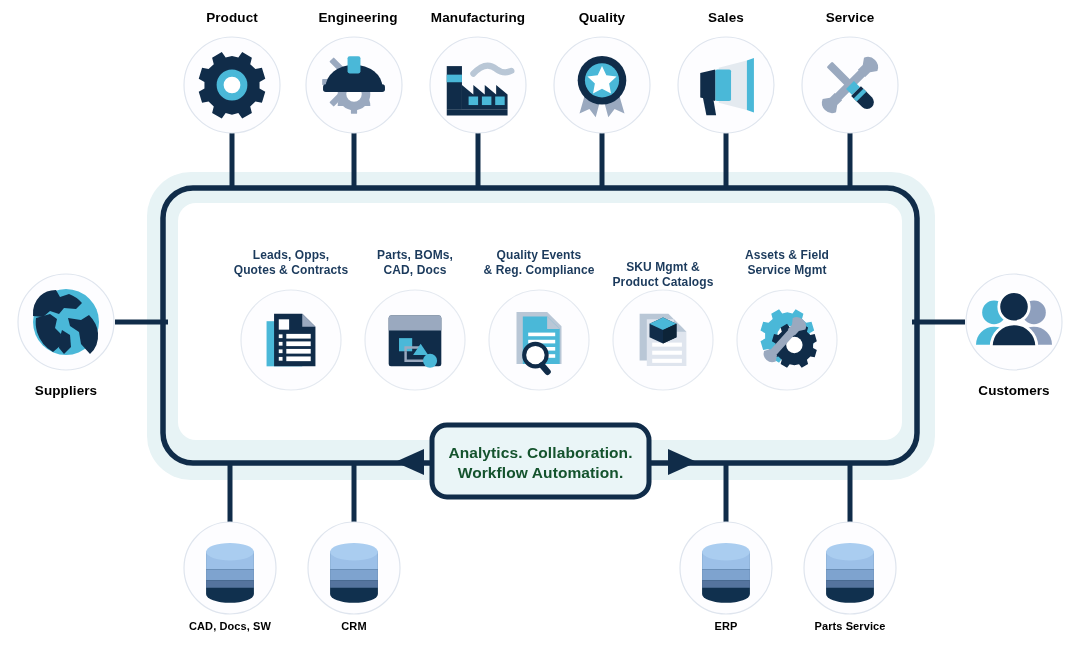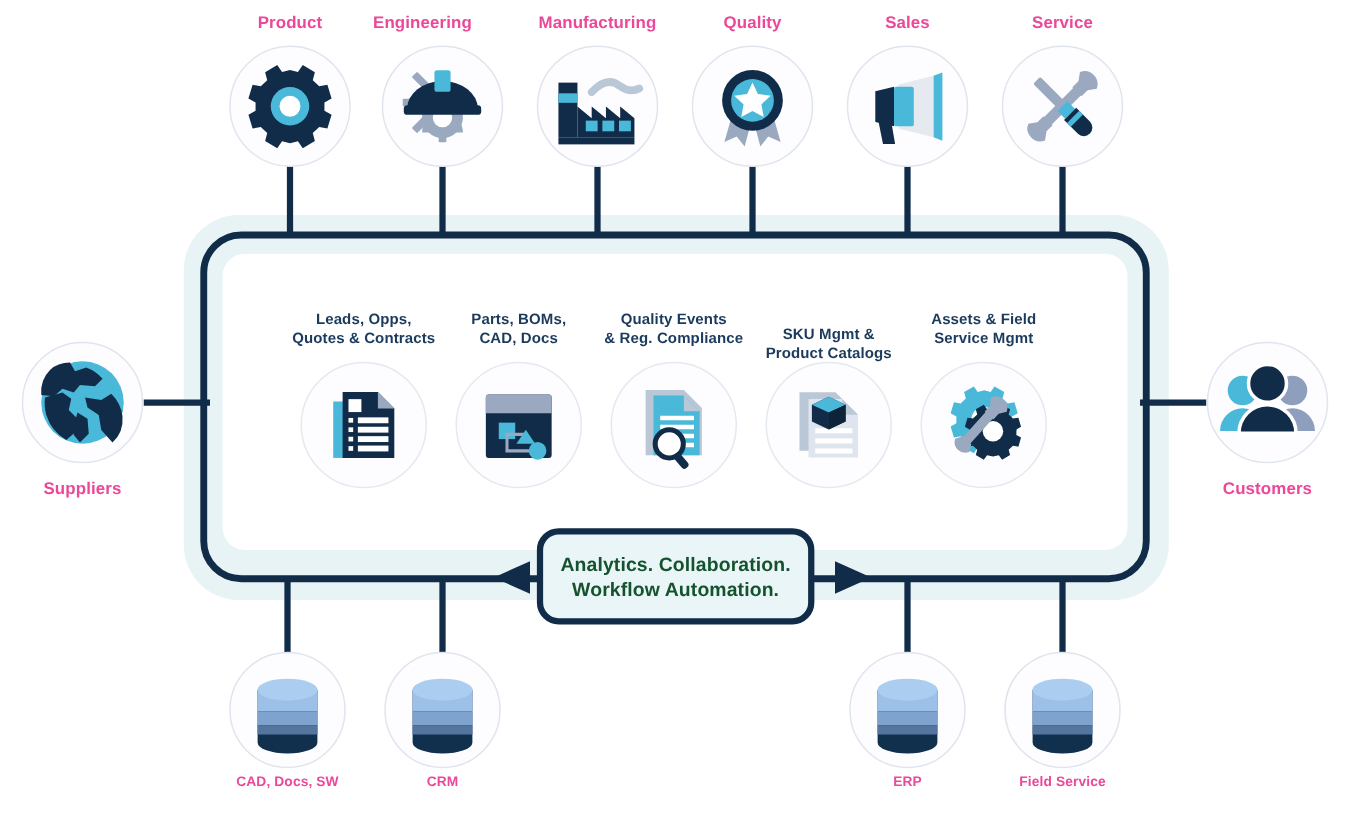--- a/index.html
+++ b/index.html
@@ -1,20 +1,20 @@
 <!DOCTYPE html>
 <html><head>
 <meta charset="utf-8">
 <style>
   html,body{margin:0;padding:0;background:#ffffff;}
   body{width:1080px;height:650px;overflow:hidden;
        font-family:"Liberation Sans","DejaVu Sans",sans-serif;}
   #stage{position:relative;width:1080px;height:650px;}
   #svgroot{position:absolute;left:0;top:0;width:1080px;height:650px;}
-  .lbl{position:absolute;color:#ec4899;font-weight:700;text-align:center;
+  .lbl{position:absolute;color:#000000;font-weight:700;text-align:center;
        line-height:1.22;letter-spacing:.1px;}
   .top-lbl{font-size:13.5px;}
   .side-lbl{font-size:13.5px;}
   .bot-lbl{font-size:11px;}
   .cen-lbl{font-size:12px;color:#1b3a5c;font-weight:700;}
   .callout-txt{position:absolute;text-align:center;color:#14532d;
        font-size:15.5px;font-weight:800;line-height:1.3;letter-spacing:.1px;}
 </style>
 </head>
 <body>
@@ -308,21 +308,21 @@
       <use href="#ico-db" transform="translate(0,4) scale(0.92)"></use>
     </g>
     <g transform="translate(850,568)">
       <circle r="46" fill="#fdfdff" stroke="#dfe5ee" stroke-width="1.2"></circle>
       <use href="#ico-db" transform="translate(0,4) scale(0.92)"></use>
     </g>
   </g>
 </svg>
 
 <div class="lbl top-lbl" style="left:162px;top:10px;width:140px;">Product</div>
-<div class="lbl top-lbl" style="left:268px;top:10px;width:140px;">Engineering</div>
+<div class="lbl top-lbl" style="left:288px;top:10px;width:140px;">Engineering</div>
 <div class="lbl top-lbl" style="left:408px;top:10px;width:140px;">Manufacturing</div>
 <div class="lbl top-lbl" style="left:532px;top:10px;width:140px;">Quality</div>
 <div class="lbl top-lbl" style="left:656px;top:10px;width:140px;">Sales</div>
 <div class="lbl top-lbl" style="left:780px;top:10px;width:140px;">Service</div>
 
 <div class="lbl side-lbl" style="left:-4px;top:383px;width:140px;">Suppliers</div>
 <div class="lbl side-lbl" style="left:944px;top:383px;width:140px;">Customers</div>
 
 <div class="lbl cen-lbl" style="left:221px;top:248px;width:140px;">
   <span>Leads, Opps,</span><br>
@@ -346,15 +346,15 @@
 </div>
 
 <div class="callout-txt" style="left:432px;top:443px;width:217px;">
   <span>Analytics. Collaboration.</span><br>
   <span>Workflow Automation.</span>
 </div>
 
 <div class="lbl bot-lbl" style="left:160px;top:620px;width:140px;">CAD, Docs, SW</div>
 <div class="lbl bot-lbl" style="left:284px;top:620px;width:140px;">CRM</div>
 <div class="lbl bot-lbl" style="left:656px;top:620px;width:140px;">ERP</div>
-<div class="lbl bot-lbl" style="left:780px;top:620px;width:140px;">Field Service</div>
+<div class="lbl bot-lbl" style="left:780px;top:620px;width:140px;">Parts Service</div>
 
 </div>
 
 </body></html>

